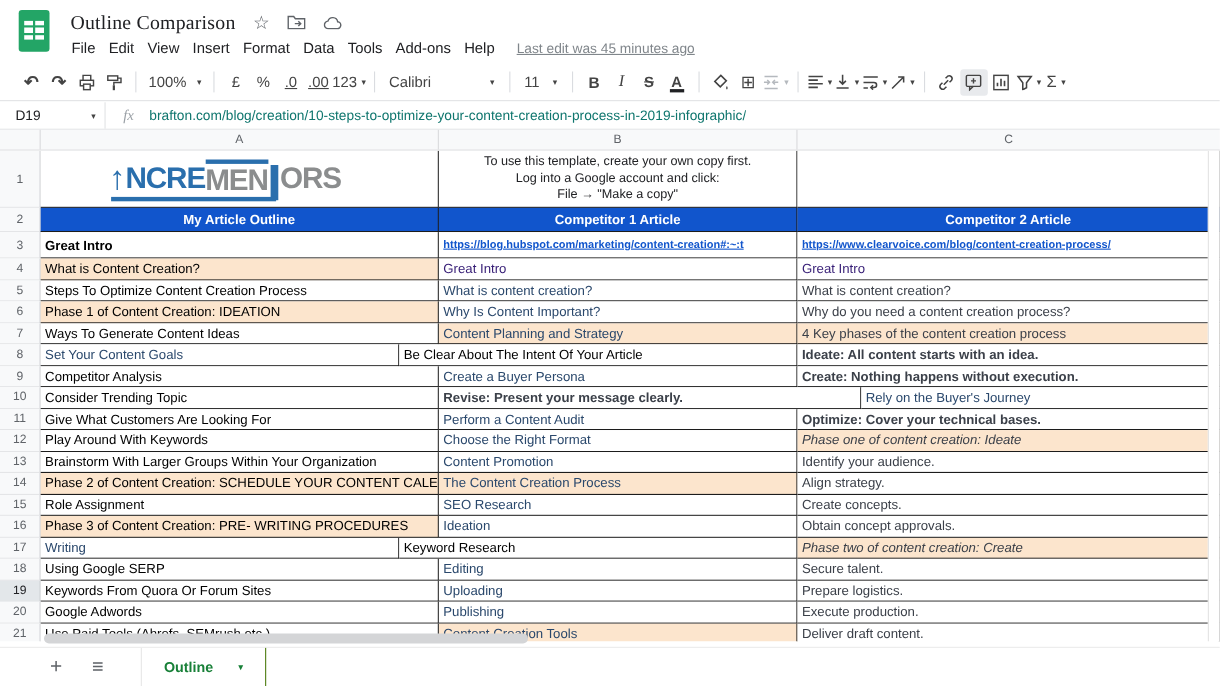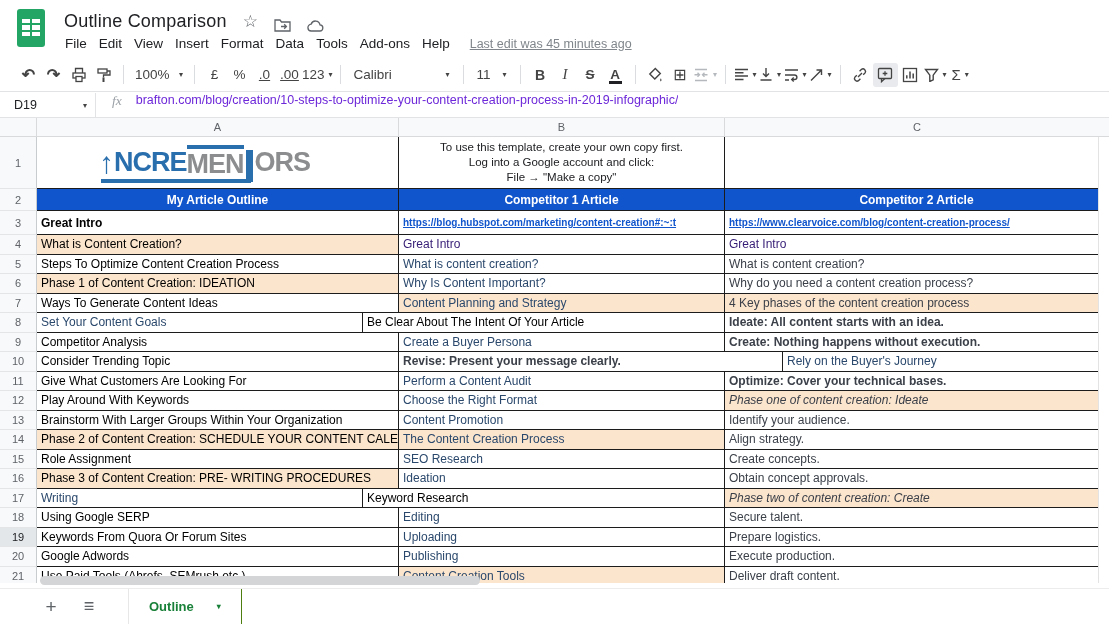--- a/index.html
+++ b/index.html
@@ -5,21 +5,21 @@
   * { box-sizing: border-box; margin: 0; padding: 0; }
   html,body { width:1109px; height:624px; overflow:hidden; }
   body { font-family:"Liberation Sans", sans-serif; background:#fff; }
   .app { position:relative; width:1109px; height:624px; background:#fff; overflow:hidden; }
 
   
   .topbar { position:absolute; top:0; left:0; right:0; height:58px; background:#fff; }
   .sheets-icon { position:absolute; left:17px; top:9px; width:28px; height:38px; background:#23a566; border-radius:3px; }
   .sheets-icon .grid-ic { position:absolute; left:5px; top:10px; width:18px; height:17px; display:grid; grid-template-columns:1fr 1fr; grid-template-rows:1fr 1fr 1fr; gap:2px; }
   .sheets-icon .grid-ic div { background:#fff; }
-  .title-row { position:absolute; left:64px; top:8px; height:24px; display:flex; align-items:flex-end; gap:16px; }
+  .title-row { position:absolute; left:64px; top:8px; height:24px; display:flex; align-items:center; gap:16px;font-family:Liberation Serif, serif; }
   .doc-title { font-size:18px; color:#202124; letter-spacing:.2px; }
   .doc-ic { color:#5f6368; font-size:15px; display:flex; align-items:center; }
   .menubar { position:absolute; left:59px; top:33px; display:flex; align-items:center; font-size:13.5px; color:#202124; }
   .menu-item { padding:3px 6px; border-radius:3px; cursor:default; }
   .last-edit { margin-left:14px; font-size:12.5px; color:#80868b; text-decoration:underline; }
 
   
   .toolbar { position:absolute; top:58px; left:0; right:0; height:34px; background:#fff; border-bottom:1px solid #e2e3e5; display:flex; align-items:center; padding-left:16px; color:#444; }
   .tb { min-width:25px; height:24px; display:flex; align-items:center; justify-content:center; border-radius:3px; font-size:13.5px; color:#444; }
   .tb.hl { background:#e8eaed; }
@@ -29,24 +29,24 @@
   .zoom-sel { width:56px; justify-content:space-between; padding:0 4px; }
   .font-sel { width:108px; justify-content:space-between; padding:0 6px; }
   .size-sel { width:42px; justify-content:space-between; padding:0 6px; }
   .a-color { position:relative; font-weight:bold; }
   .a-color .bar { position:absolute; left:6px; right:6px; bottom:3px; height:3px; background:#202124; }
   .strike { text-decoration:line-through; font-weight:bold; }
   .gray-ic { color:#b5b9be; }
   svg.ic { display:block; }
 
   
-  .fbar { position:absolute; top:93px; left:0; right:0; height:25px; background:#fff; border-bottom:1px solid #e2e3e5; display:flex; }
+  .fbar { position:absolute; top:93px; left:0; right:0; height:25px; background:#fff; border-bottom:1px solid #e2e3e5; display:flex; align-items:center; }
   .namebox { width:96px; height:100%; padding:0 8px 0 14px; display:flex; align-items:center; justify-content:space-between; font-size:12.5px; color:#202124; border-right:1px solid #e2e3e5; }
   .fx { font-family:"Liberation Serif", serif; font-style:italic; color:#9aa0a6; font-size:13.5px; margin:0 14px 0 16px; }
-  .fvalue { font-size:12.5px; color:#6d28d9; white-space:nowrap; overflow:hidden; }
+  .fvalue { font-size:12.5px; color:#0f766e; white-space:nowrap; overflow:hidden; }
 
   
   .cheads { position:absolute; top:118px; left:0; right:0; height:19px; display:flex; background:#f8f9fa; border-bottom:1px solid #d9dadc; }
   .corner { width:37px; flex:none; border-right:1px solid #d9dadc; }
   .chead { flex:none; display:flex; align-items:center; justify-content:center; font-size:11px; color:#5f6368; border-right:1px solid #d9dadc; }
   .wA { width:362px; } .wB { width:326px; } .wC { width:384px; }
 
   
   .grid { position:absolute; top:137px; left:0; width:1109px; height:446px; overflow:hidden; background:#fff; }
   .row { display:flex; }

